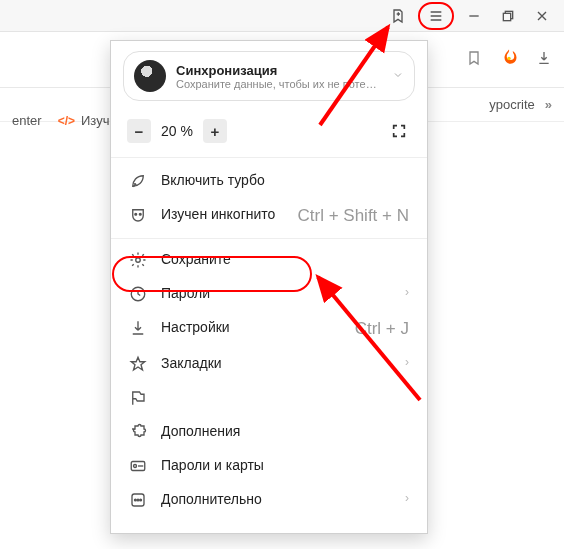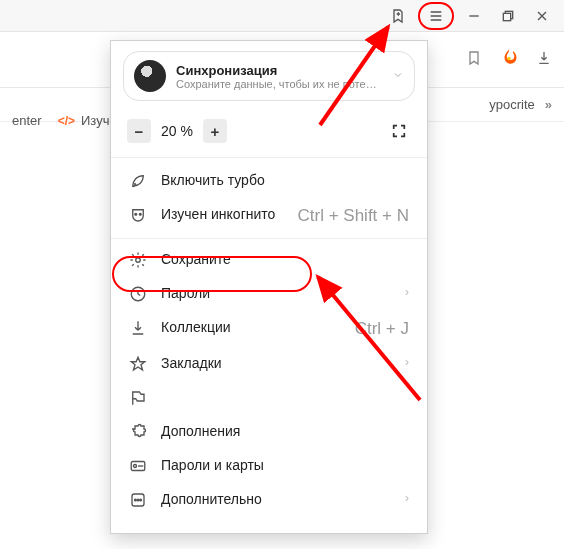--- a/index.html
+++ b/index.html
@@ -196,21 +196,21 @@
       <span class="mi-label">Пароли</span>
       <span class="mi-chevron">›</span>
     </div>
 
     <div class="menu-item">
       <span class="mi-icon">
         <svg viewBox="0 0 24 24" fill="none" stroke="currentColor" stroke-width="1.8">
             <path d="M12 3v12m0 0l-4-4m4 4l4-4M5 20h14"></path>
           </svg>
       </span>
-      <span class="mi-label">Коллекции</span>
+      <span class="mi-label">Настройки</span>
       <span class="mi-short">Ctrl + J</span>
     </div>
 
     <div class="menu-item">
       <span class="mi-icon">
         <svg viewBox="0 0 24 24" fill="none" stroke="currentColor" stroke-width="1.8">
             <path d="M12 3l2.5 6H21l-5 4 2 7-6-4-6 4 2-7-5-4h6.5L12 3z"></path>
           </svg>
       </span>
       <span class="mi-label">Закладки</span>

